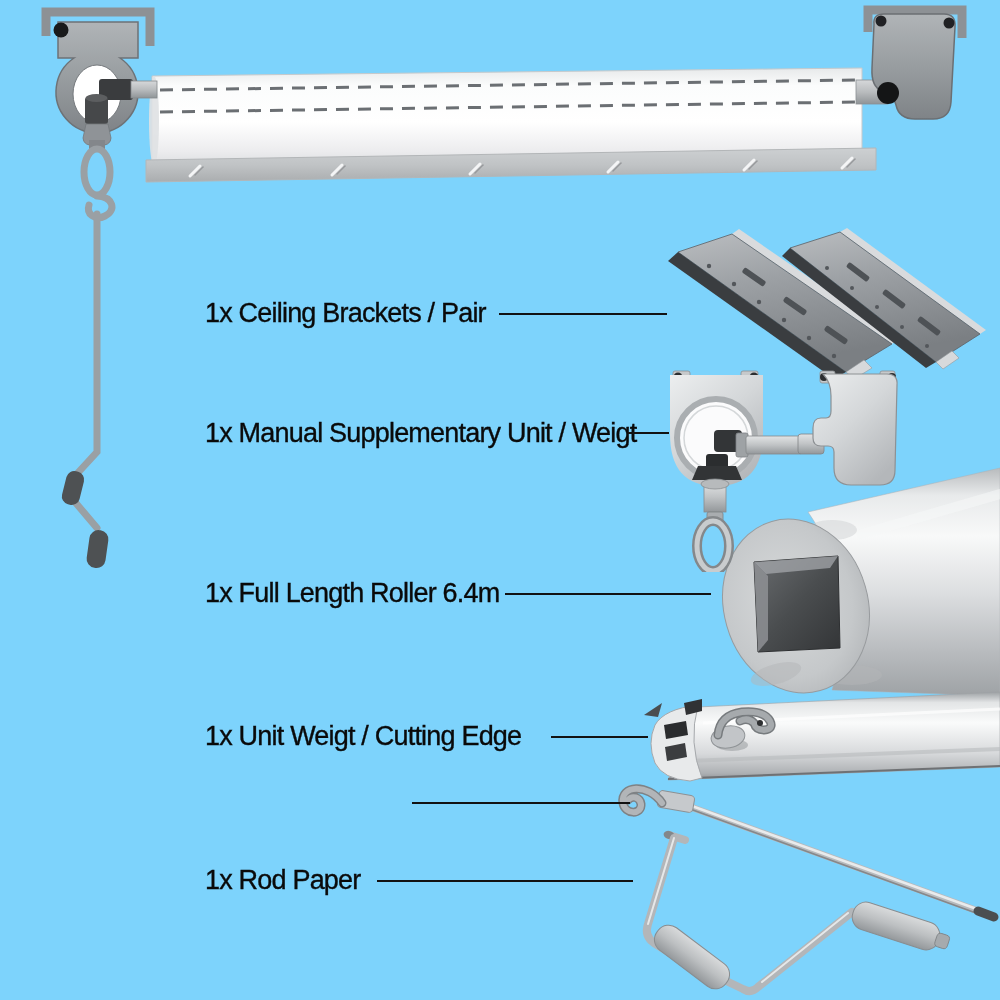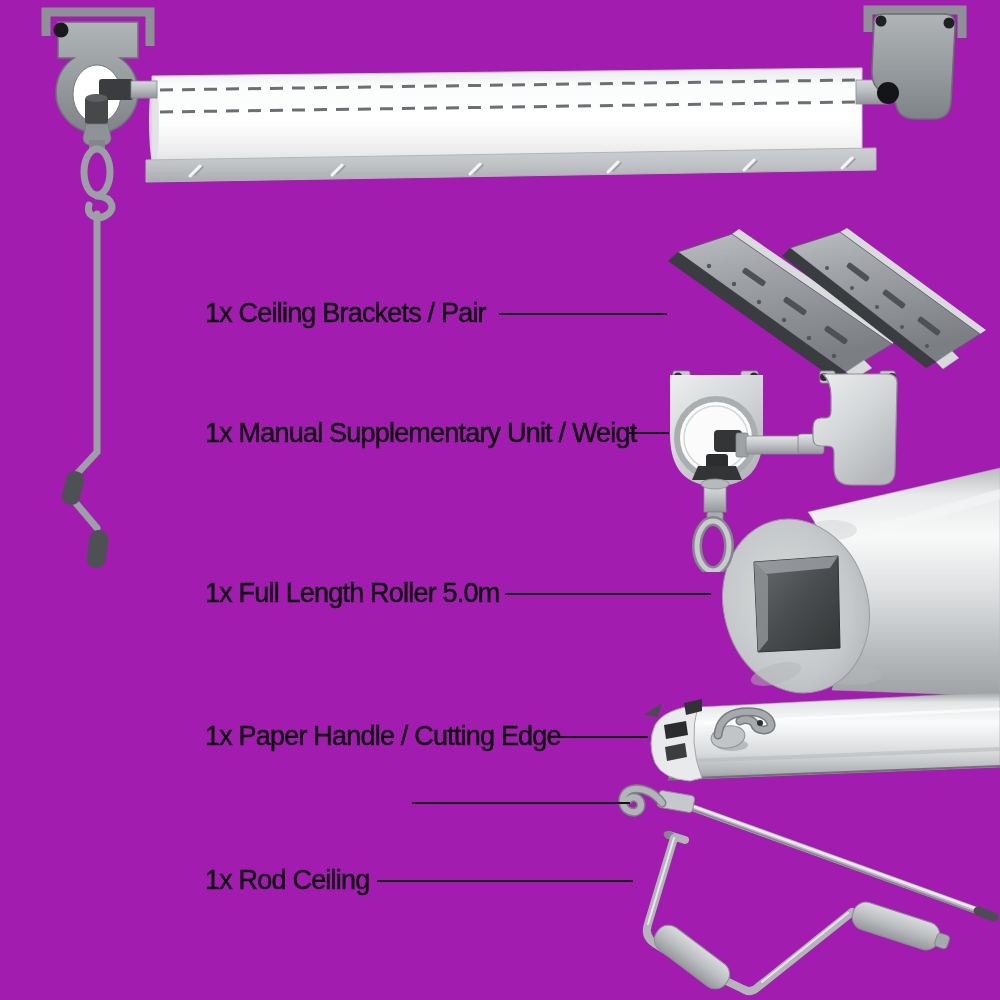--- a/index.html
+++ b/index.html
@@ -1,20 +1,20 @@
 <!DOCTYPE html>
 <html><head>
 <meta charset="utf-8">
 <style>
   html,body{margin:0;padding:0;}
   body{
     width:1000px;height:1000px;background:#ffffff;
     font-family:"Liberation Sans",sans-serif;
   }
-  .canvas{position:relative;width:1000px;height:1000px;background:#a21caf;overflow:hidden;}
+  .canvas{position:relative;width:1000px;height:1000px;background:#7dd3fc;overflow:hidden;}
   .fig{position:absolute;display:block;}
   .part-label{
     position:absolute;left:205px;white-space:nowrap;
     font-size:27px;letter-spacing:-0.8px;color:#0a0a0a;
     -webkit-text-stroke:0.35px #0a0a0a;
     line-height:32px;
   }
   .callout{position:absolute;height:0;border-top:2.5px solid #121212;}
 </style>
 </head>
@@ -297,24 +297,24 @@
       <path d="M54,30 C40,10 12,12 15,30 C17,42 34,42 33,31 C32,24 24,22 20,27" fill="none" stroke="#b2b5b8" stroke-width="6" stroke-linecap="round"></path>
     </g>
   </svg>
 
   <div class="part-label" style="top:297px">1x Ceiling Brackets / Pair</div>
   <div class="callout" style="left:499px;top:313px;width:168px"></div>
 
   <div class="part-label" style="top:417px">1x Manual Supplementary Unit / Weigt</div>
   <div class="callout" style="left:628px;top:432px;width:41px"></div>
 
-  <div class="part-label" style="top:577px">1x Full Length Roller 5.0m</div>
+  <div class="part-label" style="top:577px">1x Full Length Roller 6.4m</div>
   <div class="callout" style="left:505px;top:593px;width:206px"></div>
 
-  <div class="part-label" style="top:720px">1x Paper Handle / Cutting Edge</div>
+  <div class="part-label" style="top:720px">1x Unit Weigt / Cutting Edge</div>
   <div class="callout" style="left:551px;top:736px;width:97px"></div>
 
   <div class="callout" style="left:412px;top:802px;width:218px"></div>
 
-  <div class="part-label" style="top:864px">1x Rod Ceiling</div>
+  <div class="part-label" style="top:864px">1x Rod Paper</div>
   <div class="callout" style="left:377px;top:880px;width:256px"></div>
 
 </div>
 
 </body></html>

